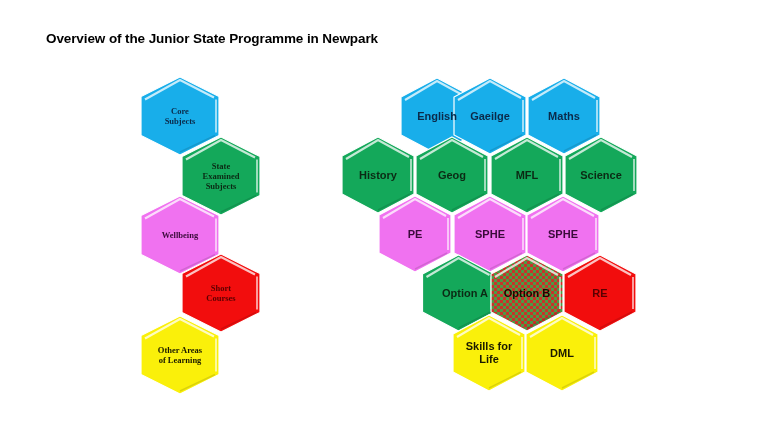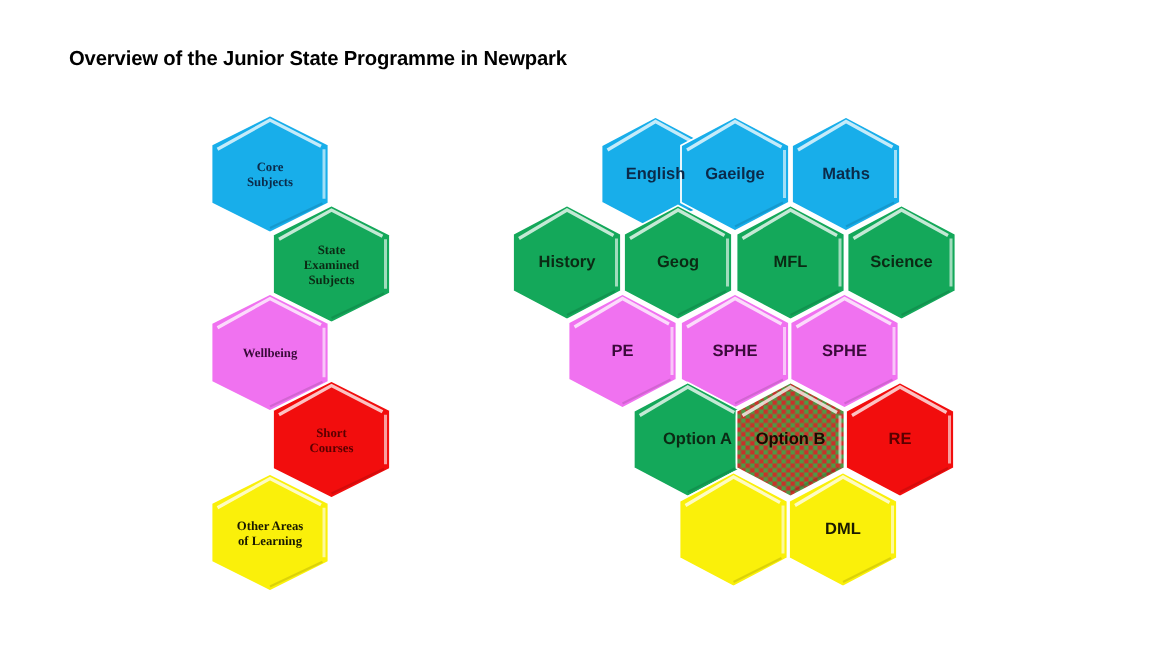--- a/index.html
+++ b/index.html
@@ -208,20 +208,21 @@
      </svg>
       <span class="label" style="color: rgb(90, 0, 0);">RE</span>
     </div>
     <div class="hex" style="left: 453px; top: 315px;">
       <svg viewBox="0 0 72 76">
        <polygon points="36,0 72,19 72,57 36,76 0,57 0,19" fill="#FAF00A" stroke="#ffffff" stroke-width="1.2"></polygon>
        <polyline points="4,22 36,3 67,20" fill="none" stroke="rgba(255,255,255,0.75)" stroke-width="2.2"></polyline>
        <polyline points="69,22 69,54" fill="none" stroke="rgba(255,255,255,0.6)" stroke-width="2"></polyline>
        <polyline points="68,57 36,73" fill="none" stroke="rgba(0,0,0,0.12)" stroke-width="1.5"></polyline>
      </svg>
+      <span class="label" style="color: rgb(26, 26, 0); width: 52px;">Skills for Life</span>
     </div>
     <div class="hex" style="left: 526px; top: 315px;">
       <svg viewBox="0 0 72 76">
        <polygon points="36,0 72,19 72,57 36,76 0,57 0,19" fill="#FAF00A" stroke="#ffffff" stroke-width="1.2"></polygon>
        <polyline points="4,22 36,3 67,20" fill="none" stroke="rgba(255,255,255,0.75)" stroke-width="2.2"></polyline>
        <polyline points="69,22 69,54" fill="none" stroke="rgba(255,255,255,0.6)" stroke-width="2"></polyline>
        <polyline points="68,57 36,73" fill="none" stroke="rgba(0,0,0,0.12)" stroke-width="1.5"></polyline>
      </svg>
       <span class="label" style="color: rgb(26, 26, 0);">DML</span>
     </div>

